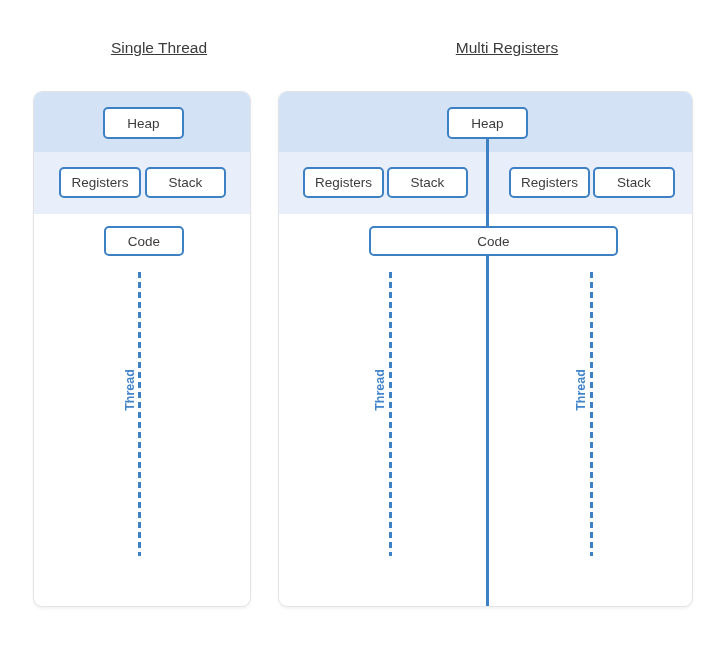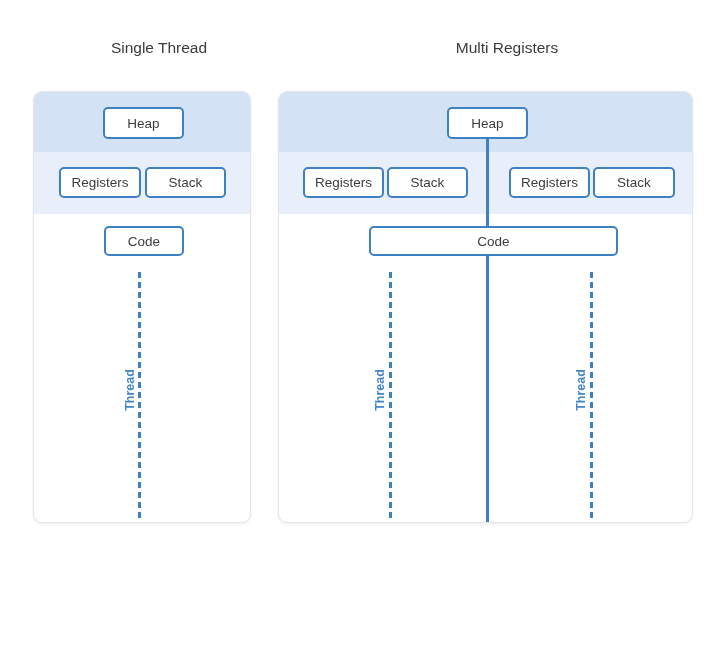--- a/index.html
+++ b/index.html
@@ -15,29 +15,30 @@
   
   .col-title {
     position: absolute;
     top: 37px;
     width: 200px;
     height: 22px;
     line-height: 22px;
     text-align: center;
     font-size: 15.5px;
     color: #3b3b3b;
+    text-decoration: underline;
   }
   #title-left  { left: 59px; }
   #title-right { left: 407px; }
 
   
   .panel {
     position: absolute;
     top: 91px;
-    height: 432px;
+    height: 516px;
     background: #ffffff;
     border: 1px solid #e4e4e8;
     border-radius: 9px;
     box-shadow: 0 2px 3px rgba(0,0,0,0.05);
     overflow: hidden;
     box-sizing: border-box;
   }
   #panel-single { left: 33px;  width: 218px; }
   #panel-multi  { left: 278px; width: 415px; }
 

